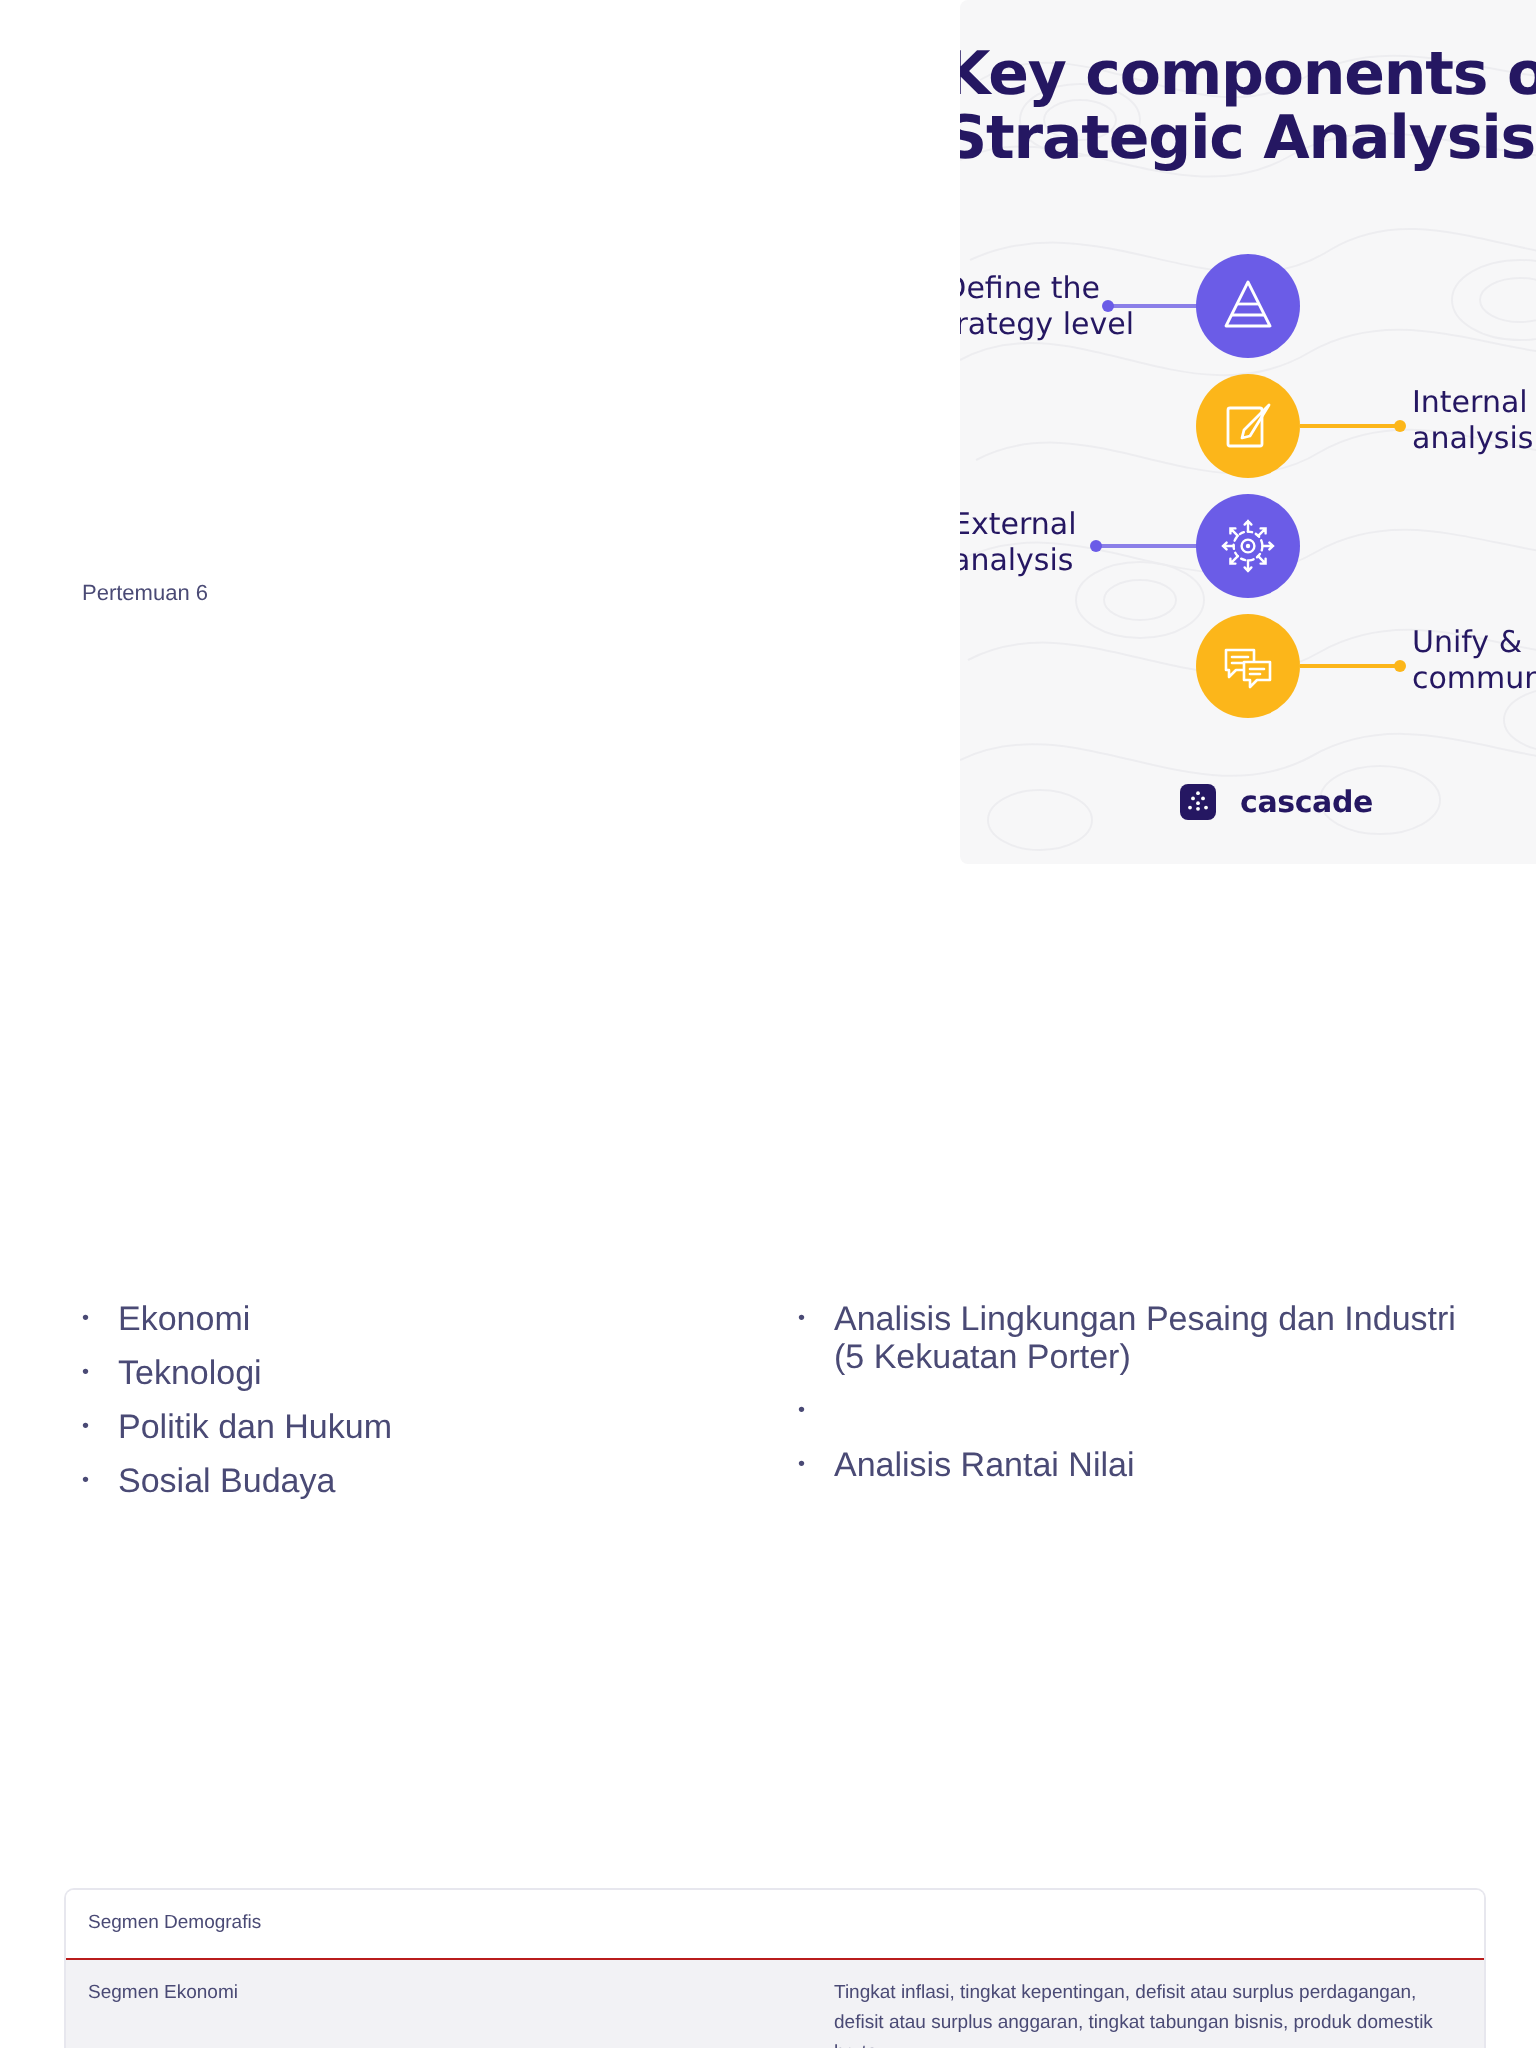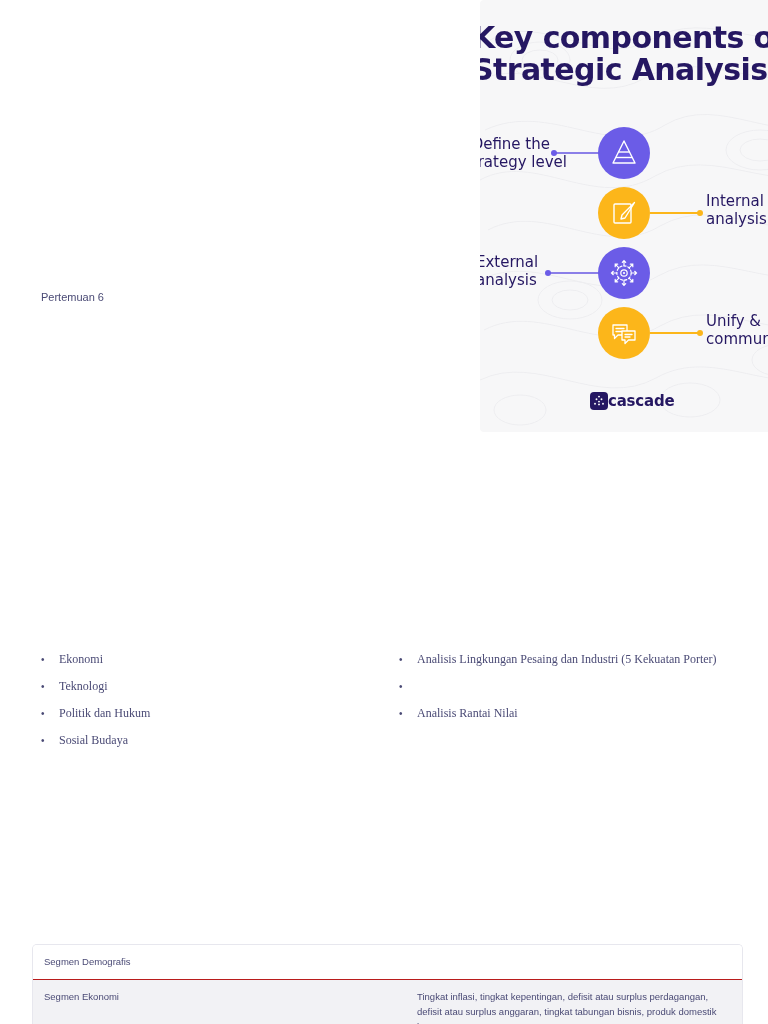--- a/index.html
+++ b/index.html
@@ -109,21 +109,21 @@
   .lbl-2 { left: 226px;  top: 192px; }
   .lbl-3 { left: -4px;   top: 253px; text-align: left; width: 74px; }
   .lbl-4 { left: 226px;  top: 312px; }
 
   .brand {
     position: absolute;
     left: 110px;
     top: 392px;
     display: flex;
     align-items: flex-start;
-    gap: 0;
+    gap: 12px;
   }
   .brand-mark {
     width: 18px;
     height: 18px;
     border-radius: 4px;
     background: #251762;
     position: relative;
   }
   .brand-name {
     color: #251762;
@@ -158,23 +158,23 @@
   }
   .bullet-mark {
     width: 18px;
     flex: 0 0 18px;
     color: #4a4a75;
     font-size: 10px;
     line-height: 19px;
   }
   .bullet-text {
     color: #4a4a75;
-    font-size: 12px;
+    font-size: 17px;
     line-height: 19px;
-    font-family: Liberation Serif, serif;
+    font-family: Liberation Sans, sans-serif;
   }
 
   
   .seg-table {
     position: absolute;
     left: 32px;
     top: 944px;
     width: 709px;
     border-radius: 5px 5px 0 0;
     overflow: hidden;

